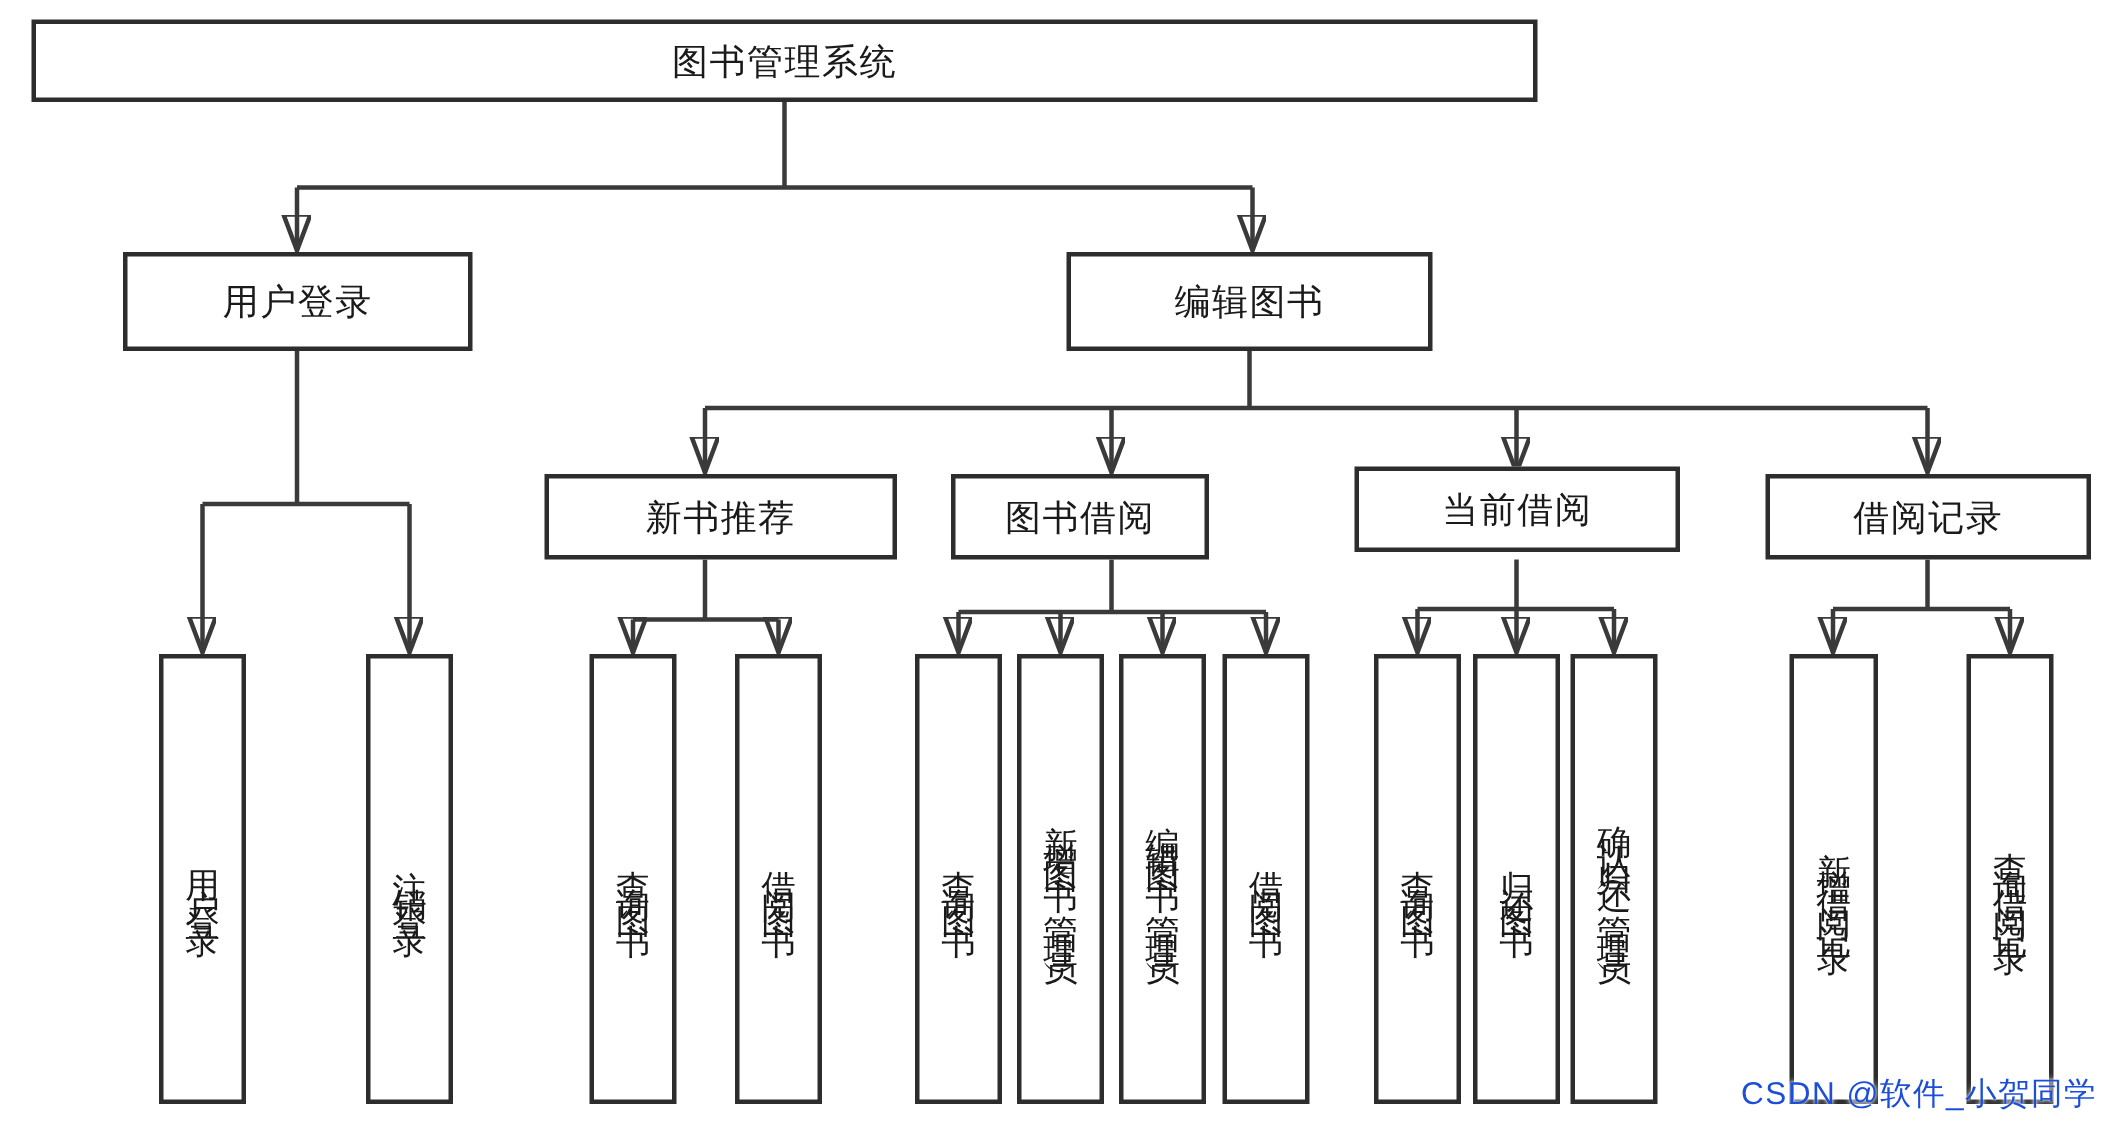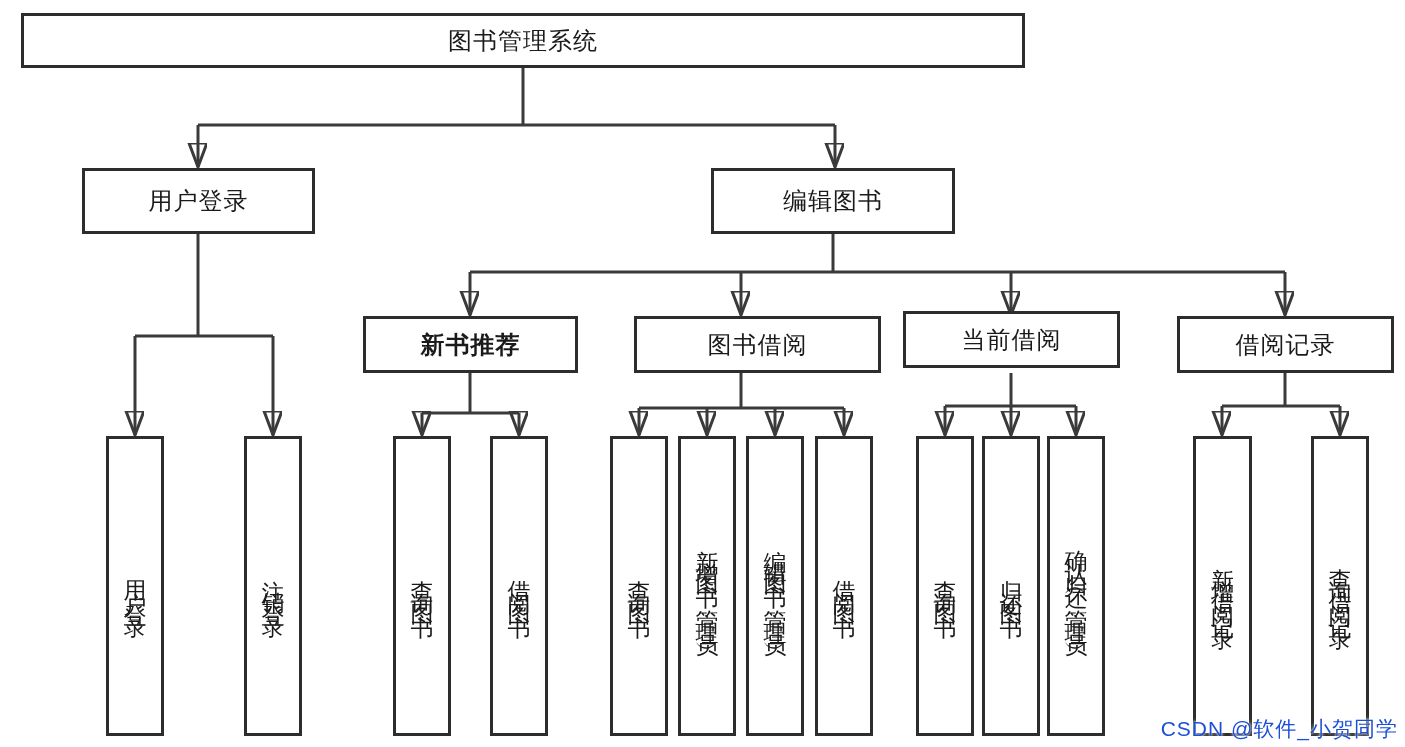--- a/index.html
+++ b/index.html
@@ -93,22 +93,22 @@
     <path d="M1222 406 H1340"></path>
     <path d="M1222 406 V435" marker-end="url(#ah)"></path>
     <path d="M1340 406 V435" marker-end="url(#ah)"></path>
   </svg>
 
   <div class="box h" style="left:21px; top:13px; width:1004px; height:55px;">图书管理系统</div>
 
   <div class="box h" style="left:82px; top:168px; width:233px; height:66px;">用户登录</div>
   <div class="box h" style="left:711px; top:168px; width:244px; height:66px;">编辑图书</div>
 
-  <div class="box h" style="left:363px; top:316px; width:215px; height:57px;font-weight:bold;">新书推荐</div>
-  <div class="box h" style="left:634px; top:316px; width:247px; height:57px;">图书借阅</div>
+  <div class="box h" style="left:363px; top:316px; width:235px; height:57px;">新书推荐</div>
+  <div class="box h" style="left:634px; top:316px; width:172px; height:57px;">图书借阅</div>
   <div class="box h" style="left:903px; top:311px; width:217px; height:57px;">当前借阅</div>
   <div class="box h" style="left:1177px; top:316px; width:217px; height:57px;">借阅记录</div>
 
   <div class="box v" style="left:106px; top:436px; width:58px; height:300px;">
     <span class="vtext">用户登录</span>
   </div>
   <div class="box v" style="left:244px; top:436px; width:58px; height:300px;">
     <span class="vtext">注销登录</span>
   </div>
 

